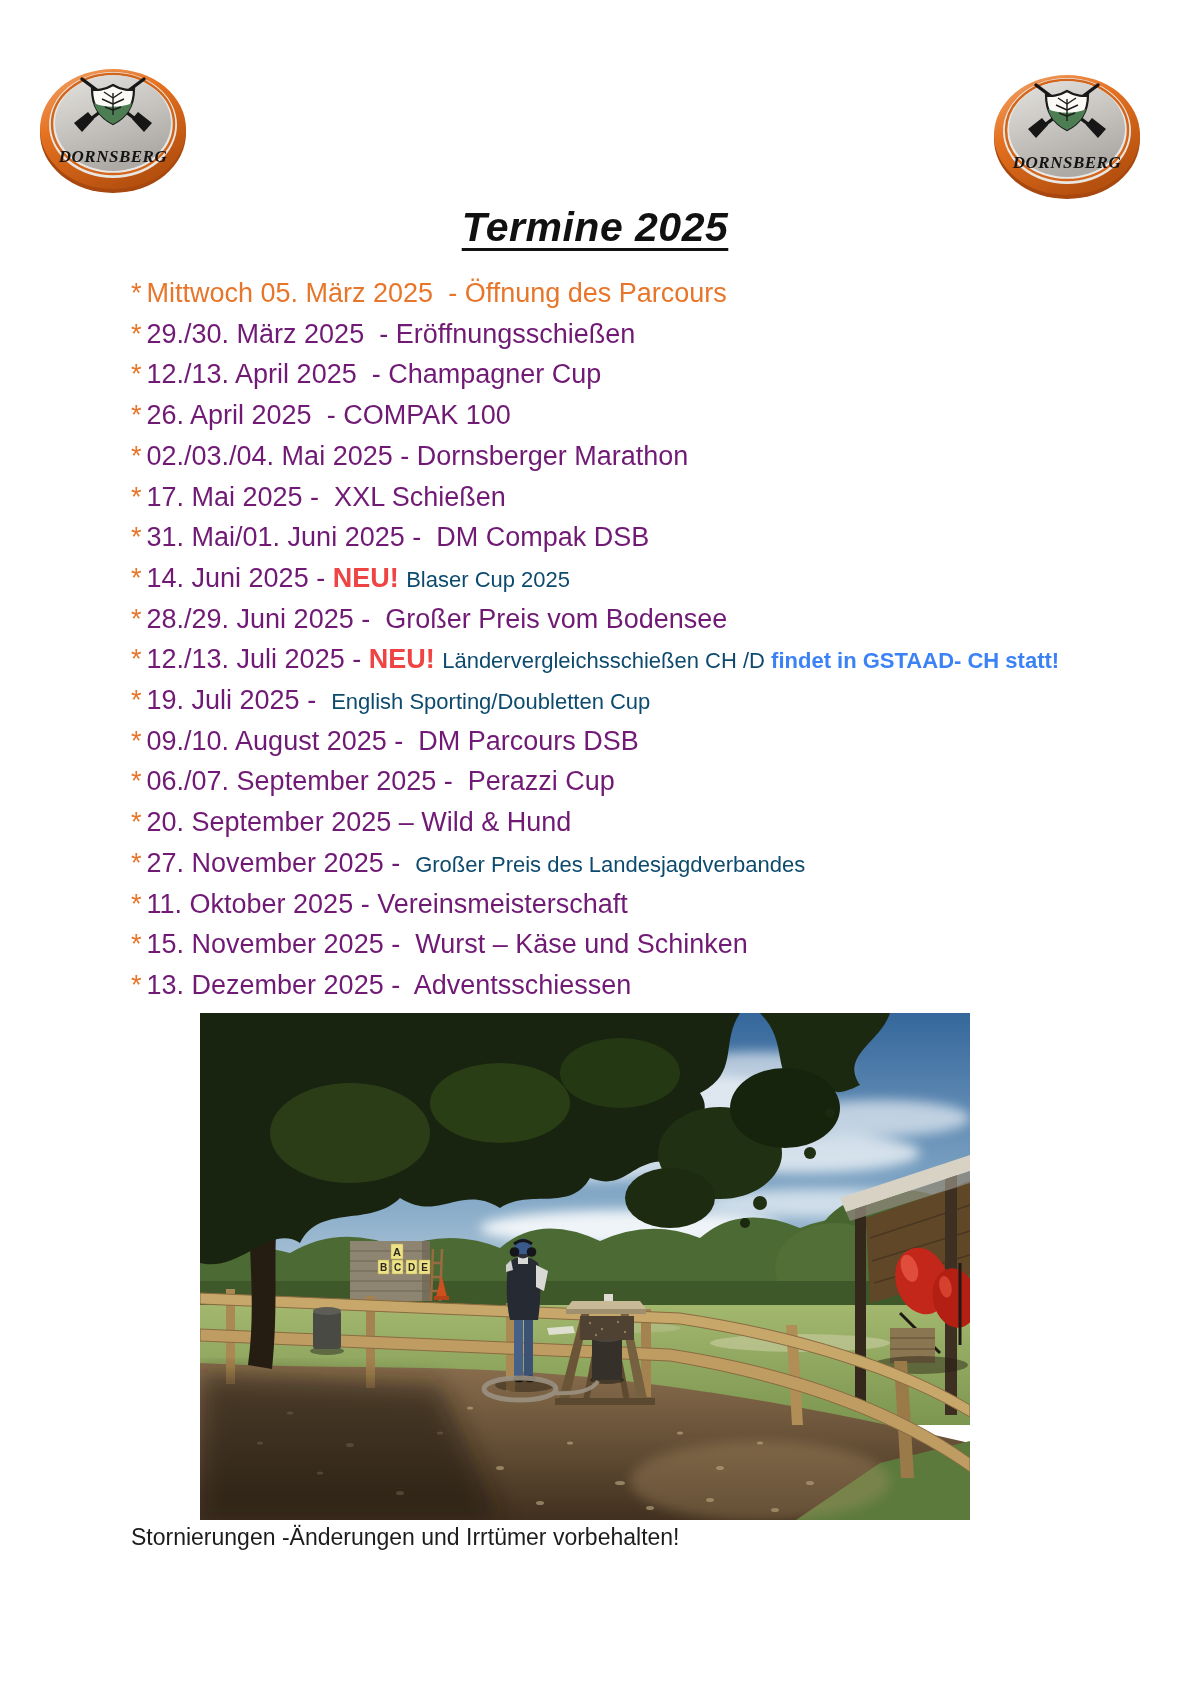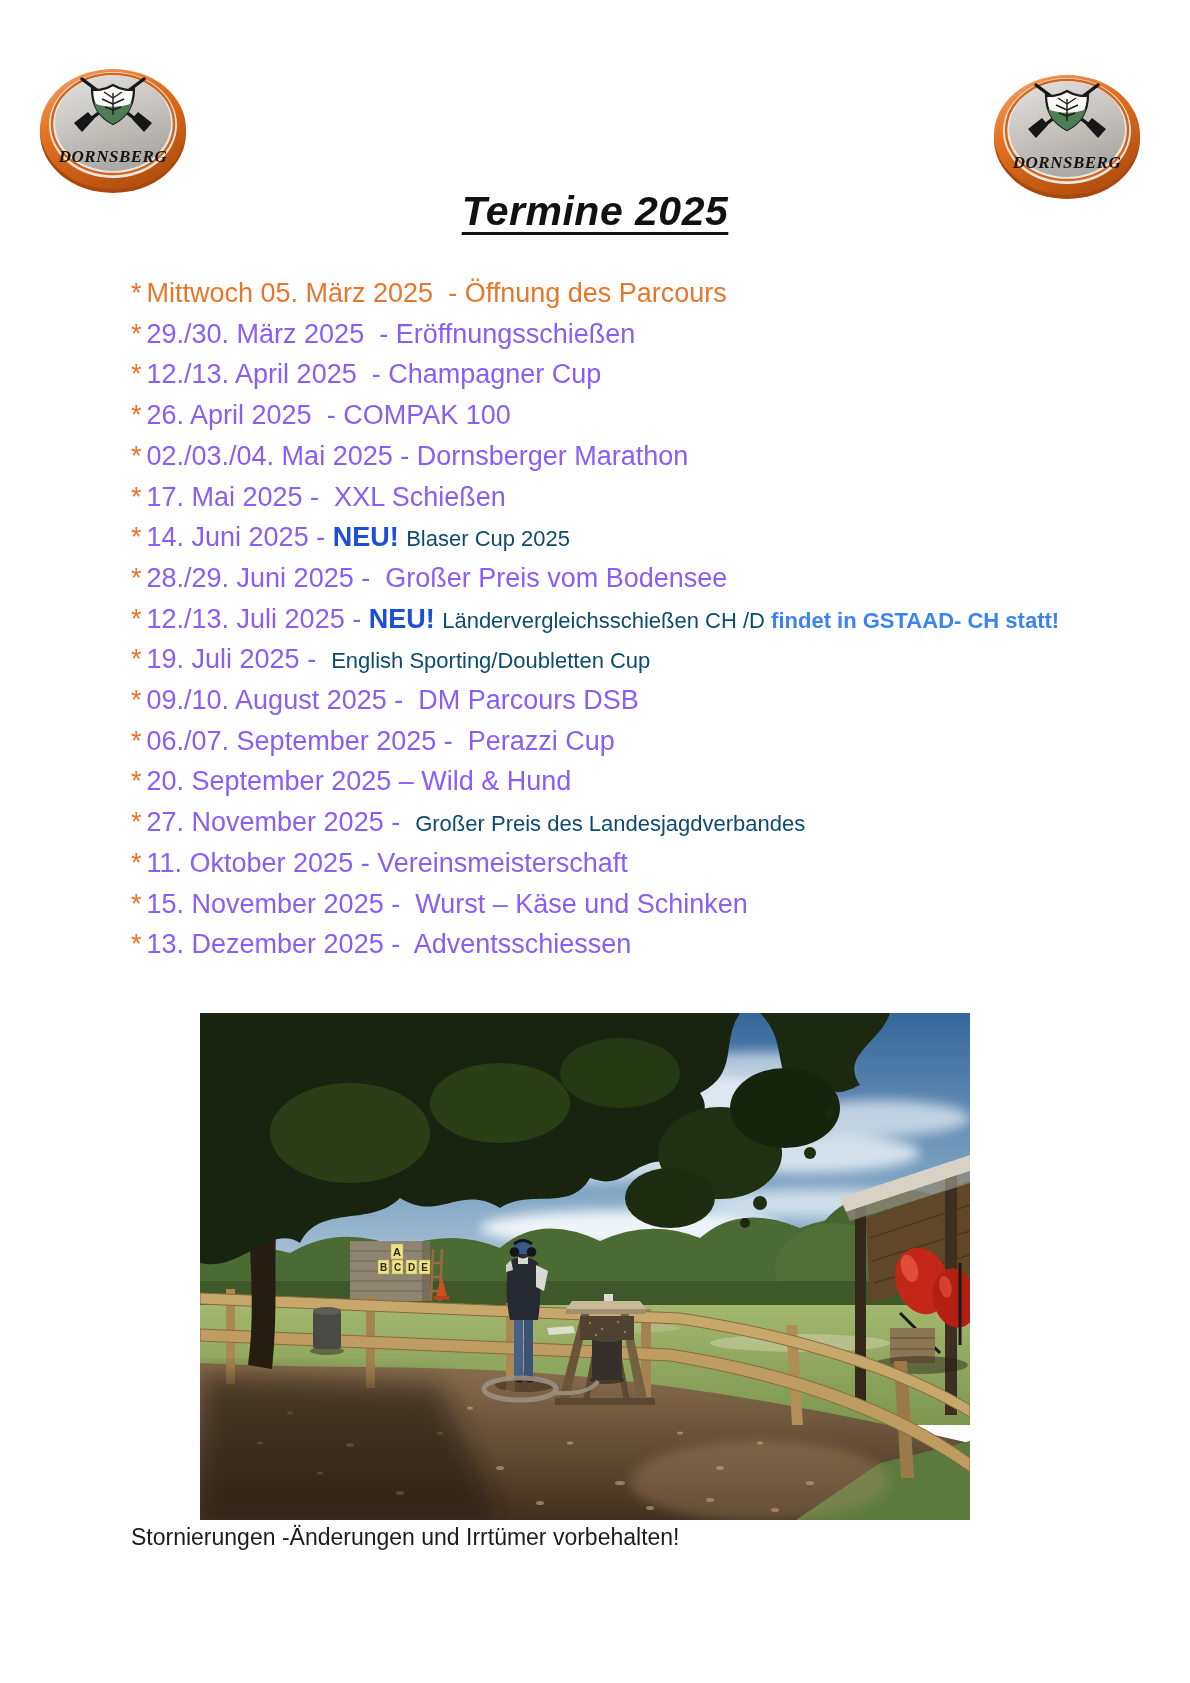--- a/index.html
+++ b/index.html
@@ -10,37 +10,37 @@
     font-family:"Liberation Sans",sans-serif;
     overflow:hidden;
   }
   .logo{position:absolute;}
   .logo-left{left:38px;top:62px;width:150px;height:134px;}
   .logo-right{left:992px;top:68px;width:150px;height:134px;}
   .title{
     position:absolute;left:0;right:0;top:188px;
     text-align:center;
     font-size:41px;font-weight:bold;font-style:italic;
-    color:#111111;margin:0;
+    color:#111111;margin:16px;
     text-decoration:underline;
     text-decoration-thickness:3px;
     text-underline-offset:7px;
     letter-spacing:0.5px;
   }
   .events{
     position:absolute;left:131px;top:275px;width:1020px;
   }
   .event-line{
     line-height:37.7px;min-height:37.7px;
     white-space:pre-wrap;
   }
   .bullet{color:#E8762A;font-size:27px;margin-right:5px;}
-  .seg-default{font-size:27px;color:#8b5cf6;}
+  .seg-default{font-size:27px;color:#701a75;}
   .seg-orange{font-size:27px;color:#E8762A;}
-  .seg-neu{font-size:27px;color:#1d4ed8;font-weight:bold;}
+  .seg-neu{font-size:27px;color:#ef4444;font-weight:bold;}
   .seg-small{font-size:22px;color:#0c4a6e;}
   .seg-redsmall{font-size:22px;color:#3b82f6;font-weight:bold;}
   .photo{
     position:absolute;left:200px;top:1013px;width:770px;height:507px;
     display:block;
   }
   .footer{
     position:absolute;left:131px;top:1524px;
     font-size:23px;color:#1c1c1c;
   }
@@ -131,20 +131,21 @@
 
   <h1 class="title">Termine 2025</h1>
 
   <div class="events">
       <div class="event-line"><span class="bullet">*</span><span class="seg seg-orange">Mittwoch 05. März 2025  - Öffnung des Parcours</span></div>
       <div class="event-line"><span class="bullet">*</span><span class="seg seg-default">29./30. März 2025  - Eröffnungsschießen</span></div>
       <div class="event-line"><span class="bullet">*</span><span class="seg seg-default">12./13. April 2025  - Champagner Cup</span></div>
       <div class="event-line"><span class="bullet">*</span><span class="seg seg-default">26. April 2025  - COMPAK 100</span></div>
       <div class="event-line"><span class="bullet">*</span><span class="seg seg-default">02./03./04. Mai 2025 - Dornsberger Marathon</span></div>
       <div class="event-line"><span class="bullet">*</span><span class="seg seg-default">17. Mai 2025 -  XXL Schießen</span></div>
+      <div class="event-line"><span class="bullet">*</span><span class="seg seg-default">31. Mai/01. Juni 2025 -  DM Compak DSB</span></div>
       <div class="event-line"><span class="bullet">*</span><span class="seg seg-default">14. Juni 2025 - </span><span class="seg seg-neu">NEU! </span><span class="seg seg-small">Blaser Cup 2025</span></div>
       <div class="event-line"><span class="bullet">*</span><span class="seg seg-default">28./29. Juni 2025 -  Großer Preis vom Bodensee</span></div>
       <div class="event-line"><span class="bullet">*</span><span class="seg seg-default">12./13. Juli 2025 - </span><span class="seg seg-neu">NEU! </span><span class="seg seg-small">Ländervergleichsschießen CH /D </span><span class="seg seg-redsmall">findet in GSTAAD- CH statt!</span></div>
       <div class="event-line"><span class="bullet">*</span><span class="seg seg-default">19. Juli 2025 -  </span><span class="seg seg-small">English Sporting/Doubletten Cup</span></div>
       <div class="event-line"><span class="bullet">*</span><span class="seg seg-default">09./10. August 2025 -  DM Parcours DSB</span></div>
       <div class="event-line"><span class="bullet">*</span><span class="seg seg-default">06./07. September 2025 -  Perazzi Cup</span></div>
       <div class="event-line"><span class="bullet">*</span><span class="seg seg-default">20. September 2025 – Wild &amp; Hund</span></div>
       <div class="event-line"><span class="bullet">*</span><span class="seg seg-default">27. November 2025 -  </span><span class="seg seg-small">Großer Preis des Landesjagdverbandes</span></div>
       <div class="event-line"><span class="bullet">*</span><span class="seg seg-default">11. Oktober 2025 - Vereinsmeisterschaft</span></div>
       <div class="event-line"><span class="bullet">*</span><span class="seg seg-default">15. November 2025 -  Wurst – Käse und Schinken</span></div>

